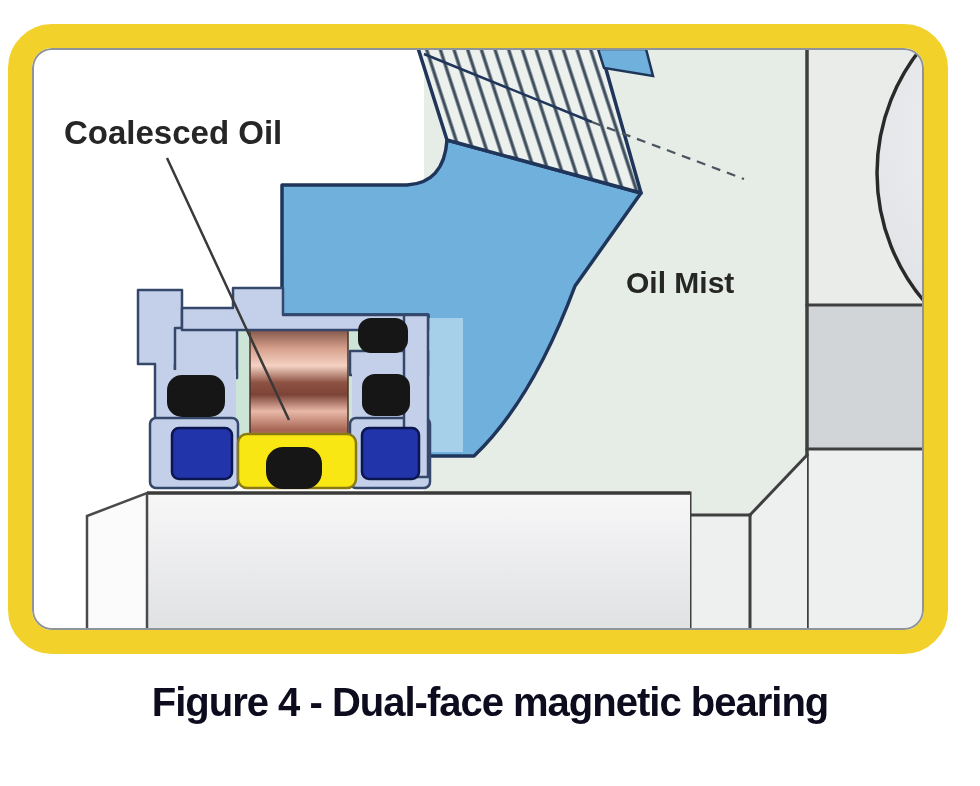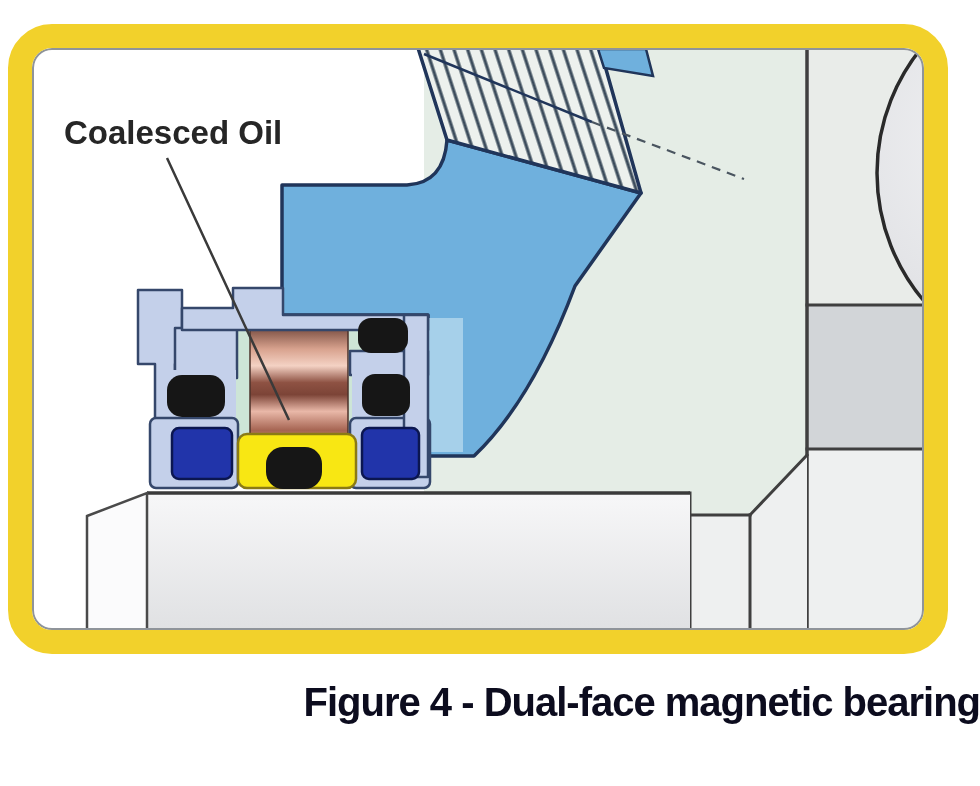--- a/index.html
+++ b/index.html
@@ -13,21 +13,21 @@
   .lav-flat{fill:var(--seal_lavender);}
   .oring{fill:var(--oring_black);}
   .frame{position:absolute;left:8px;top:6px;width:940px;height:630px;
          box-sizing:border-box;border:24px solid var(--accent_yellow);
          border-radius:44px;box-shadow:inset 0 0 0 2px #8f949a;
          pointer-events:none;}
   .diagram-label{position:absolute;font-weight:bold;color:var(--label_dark);
          white-space:nowrap;letter-spacing:0px;}
   #label-coalesced{left:64px;top:96px;font-size:33px;}
   #label-oilmist{left:626px;top:248px;font-size:30px;}
-  .caption{position:absolute;left:0;top:658px;width:980px;text-align:right;
+  .caption{position:absolute;left:0;top:658px;width:980px;text-align:center;
          font-weight:bold;font-size:40px;line-height:52px;
          letter-spacing:-1px;color:var(--caption_navy);}
 </style>
 </head>
 <body>
 
 <div id="stage">
 
   <svg width="980" height="786" viewBox="0 0 980 786">
     <defs>
@@ -119,18 +119,19 @@
         <rect x="266" y="429" width="56" height="42" rx="17" class="oring"></rect>
       </g>
 
       <polyline points="167,140 245,308 289,402" fill="none" stroke="#3a3a3a" stroke-width="2.5"></polyline>
     </g>
   </svg>
 
   <div class="frame"></div>
 
   <div id="label-coalesced" class="diagram-label">Coalesced Oil</div>
+  <div id="label-oilmist" class="diagram-label">Oil Mist</div>
 
   <div class="caption">
     <div>Figure 4 - Dual-face magnetic bearing</div>
   </div>
 
 </div>
 
 </body></html>

